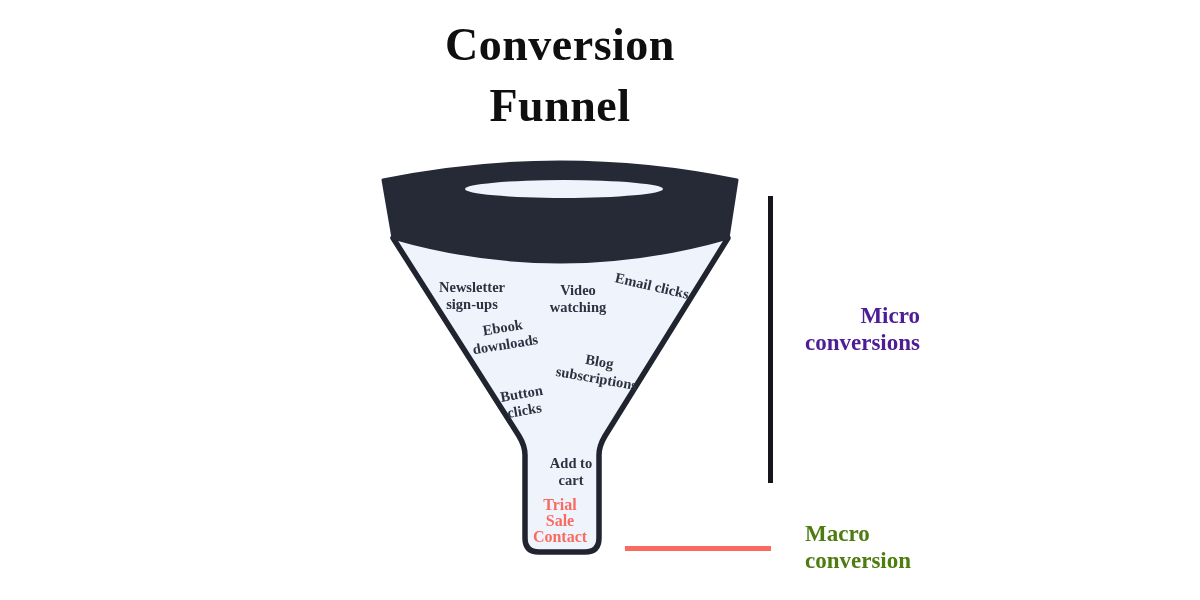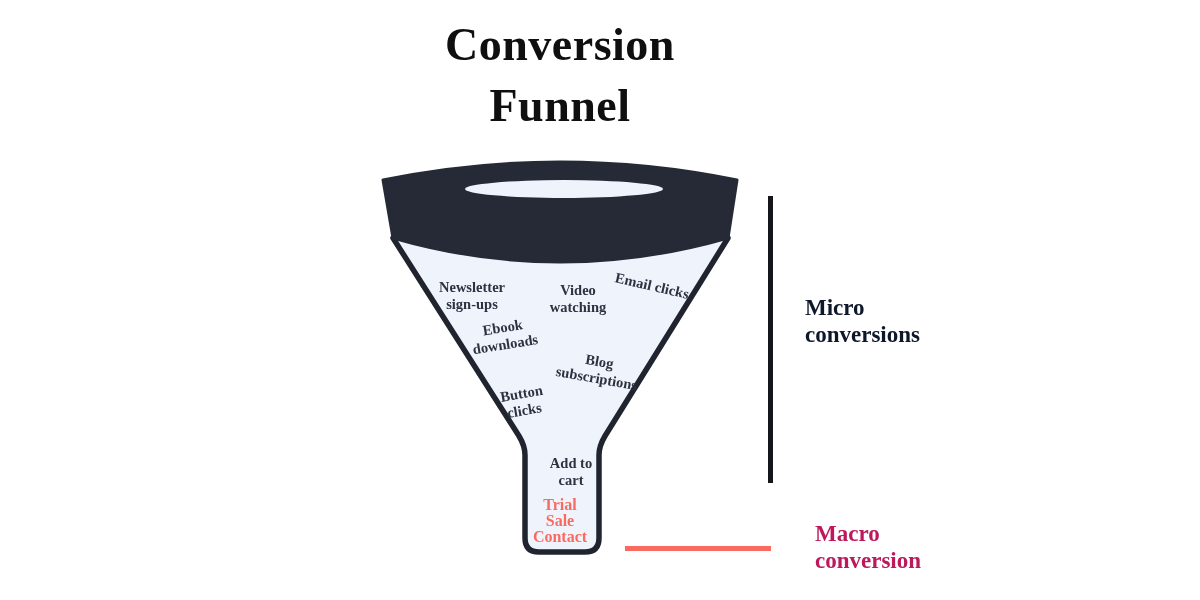--- a/index.html
+++ b/index.html
@@ -69,22 +69,22 @@
     background: #f96b60;
   }
   .side-label {
     position: absolute;
     left: 805px;
     font-size: 23px;
     line-height: 27px;
     font-weight: 800;
     white-space: pre-line;
   }
-  .side-label.micro { top: 294px; color: #0f172a; }
-  .side-label.macro { top: 520px; color: #be185d; margin-left: 10px; }
+  .side-label.micro { top: 302px; color: #4c1d95; text-align: right; }
+  .side-label.macro { top: 520px; color: #4d7c0f; }
 </style>
 </head>
 <body>
 
 <div class="canvas">
 
   <div class="title">Conversion
 Funnel</div>
 
   <svg class="funnel-svg" viewBox="0 0 366 425">

